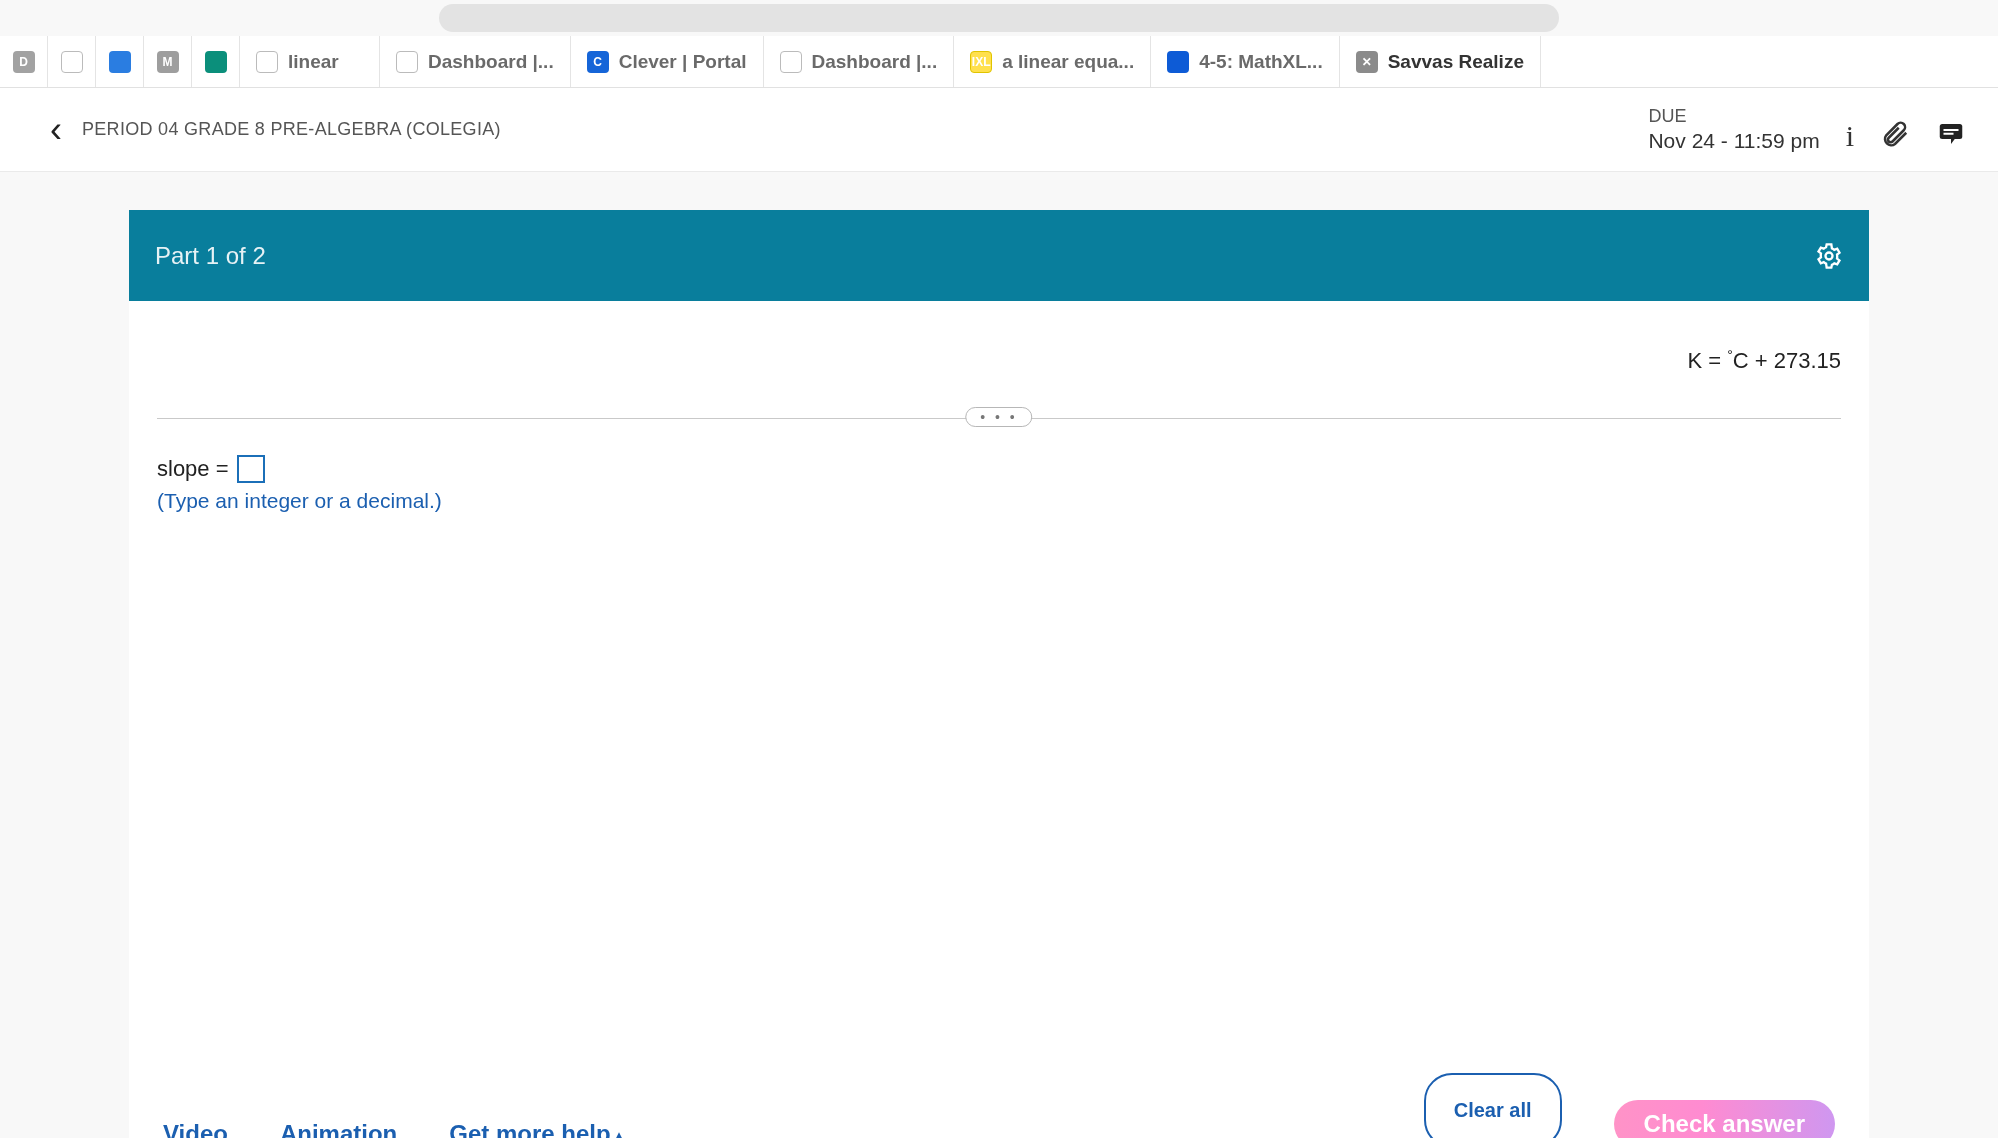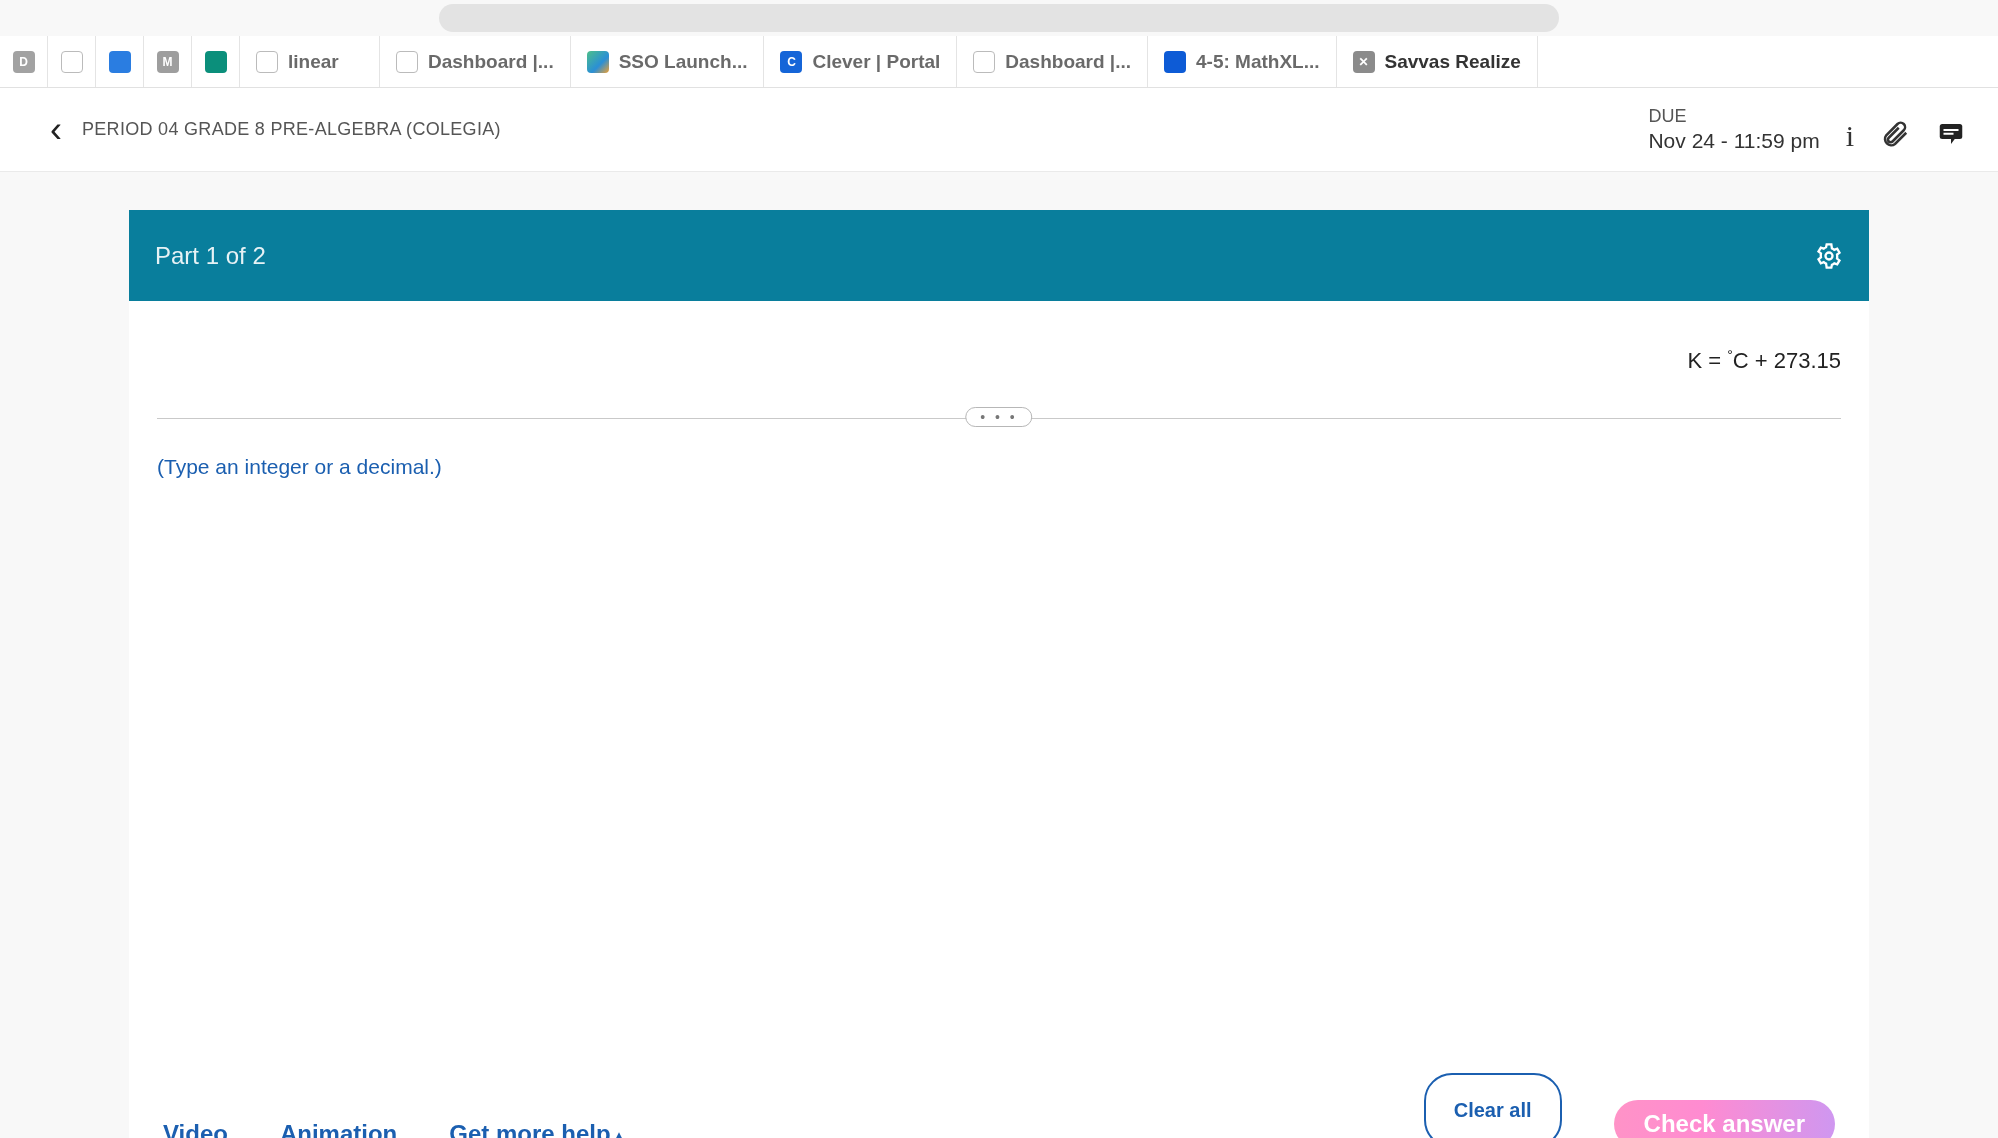--- a/index.html
+++ b/index.html
@@ -95,30 +95,30 @@
     </div>
     <div class="tab">
       <div class="favicon fv-o"></div>
       <span class="label">linear</span>
     </div>
     <div class="tab">
       <div class="favicon fv-o"></div>
       <span class="label">Dashboard |...</span>
     </div>
     <div class="tab">
-      <div class="favicon fv-cube"></div>
-      <span class="label">SSO Launch...</span>
-    </div>
-    <div class="tab">
       <div class="favicon fv-c">C</div>
       <span class="label">Clever | Portal</span>
     </div>
     <div class="tab">
       <div class="favicon fv-o"></div>
       <span class="label">Dashboard |...</span>
+    </div>
+    <div class="tab">
+      <div class="favicon fv-ixl">IXL</div>
+      <span class="label">a linear equa...</span>
     </div>
     <div class="tab">
       <div class="favicon fv-sav"></div>
       <span class="label">4-5: MathXL...</span>
     </div>
     <div class="tab active">
       <div class="favicon fv-gray">✕</div>
       <span class="label" style="color: rgb(51, 51, 51);">Savvas Realize</span>
     </div>
   </div>
@@ -166,20 +166,24 @@
     <div class="question-area">
       <div class="equation">
         <span>K = </span><sup>°</sup><span>C + 273.15</span>
       </div>
 
       <div class="divider-row">
         <hr>
         <span class="pill">• • •</span>
       </div>
 
+      <div class="answer-row">
+        <span>slope =</span>
+        <span class="box" title=""></span>
+      </div>
       <div class="hint">(Type an integer or a decimal.)</div>
     </div>
 
     <div class="footer">
       <span class="link">Video</span>
       <span class="link">Animation</span>
       <span class="link caret">Get more help</span>
       <span class="spacer"></span>
       <button class="btn-clear">Clear all</button>
       <button class="btn-check">Check answer</button>

